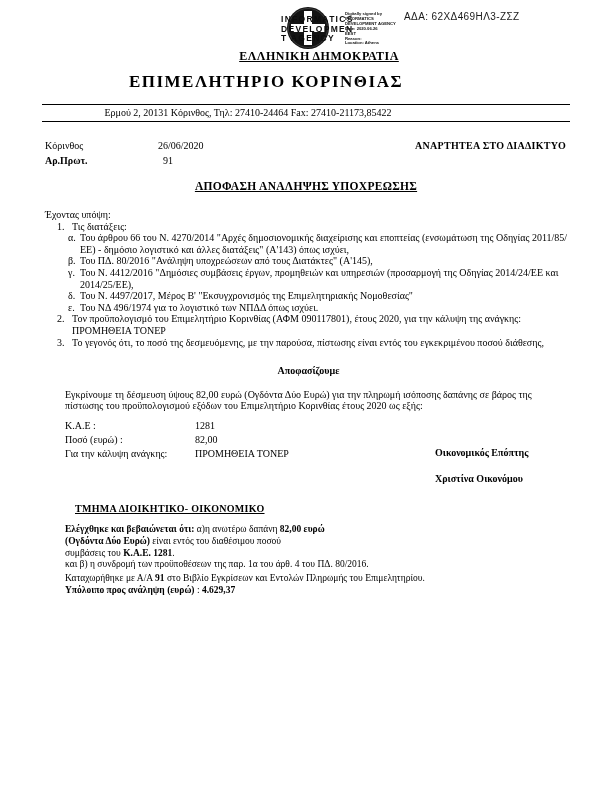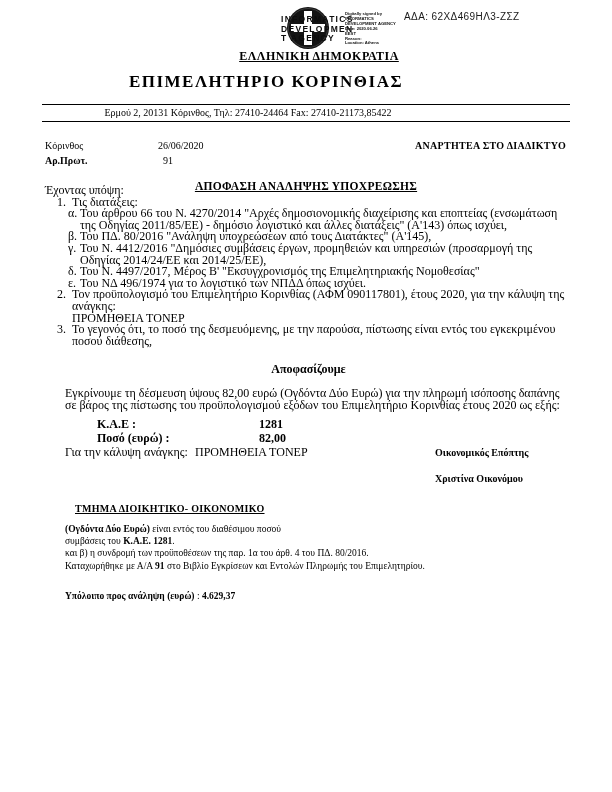--- a/index.html
+++ b/index.html
@@ -33,43 +33,43 @@
   .addr { position:absolute; top:107px; left:0; width:496px; text-align:center; font-size:10px; }
   
   .city  { position:absolute; top:140px; left:45px; font-size:10px; }
   .date  { position:absolute; top:140px; left:158px; font-size:10px; }
   .posted{ position:absolute; top:140px; right:46px; font-size:10px; font-weight:bold; letter-spacing:.3px; }
   .protl { position:absolute; top:155px; left:45px; font-size:10px; font-weight:bold; }
   .protn { position:absolute; top:155px; left:163px; font-size:10px; }
   .doc-title { position:absolute; top:180px; left:0; width:612px; text-align:center;
                font-weight:bold; font-size:11.5px; text-decoration:underline; letter-spacing:.3px; }
   
-  .body { position:absolute; top:185px; left:45px; width:527px; font-size:12px; line-height:11.6px; }
+  .body { position:absolute; top:209px; left:45px; width:527px; font-size:10px; line-height:11.6px; }
   .item { display:flex; }
   .item .num { flex:0 0 27px; padding-left:12px; }
   .item .txt { flex:1; }
   .sub { display:flex; padding-left:23px; }
   .sub .lbl { flex:0 0 12px; }
   .sub .txt { flex:1; }
   .decide { text-align:center; font-weight:bold; margin-top:17px; }
   .para { margin-top:12px; padding-left:20px; width:525px; }
   .fields { margin-top:8px; }
   .frow { display:flex; padding-left:20px; height:14px; }
   .frow .flab { flex:0 0 130px; }
-  .frow.bold .flab, .frow.bold .fval { font-weight:bold;margin-left:32px; }
+  .frow.bold .flab, .frow.bold .fval { font-weight:normal; }
   
   .sigblock { position:absolute; left:435px; width:148px; 
               font-weight:bold; font-size:10px; }
   .sig-title { top:447px; } .sig-name { top:473px; }
   
   .dept { position:absolute; top:503px; left:75px; font-weight:bold; font-size:10px;
           text-decoration:underline; letter-spacing:.3px;text-align:right; }
   .verify { position:absolute; top:524px; left:65px; width:512px; font-size:9.5px; line-height:11.8px; }
   .vline { min-height:11.8px; }
-  .vline.gap1 { margin-top:1.5px; } .vline.gap2 { margin-top:18px; }
+  .vline.gap1 { margin-top:1.5px; } .vline.gap2 { margin-top:1px; }
 </style>
 </head>
 <body>
 
 <div class="page">
 
   <div class="ada">ΑΔΑ: 62ΧΔ469ΗΛ3-ΖΣΖ</div>
 
   <div class="stamp">
     <div class="seal">
@@ -168,20 +168,21 @@
       </div>
     </div>
   </div>
 
   <div class="sigblock sig-title" style="position:absolute; top:447px;">Οικονομικός Επόπτης</div>
   <div class="sigblock sig-name" style="position:absolute; top:473px;">Χριστίνα Οικονόμου</div>
 
   <div class="dept">ΤΜΗΜΑ ΔΙΟΙΚΗΤΙΚΟ- ΟΙΚΟΝΟΜΙΚΟ</div>
 
   <div class="verify">
+    <div class="vline"><span style="font-weight: bold;">Ελέγχθηκε και βεβαιώνεται ότι: </span><span>α)η ανωτέρω δαπάνη </span><span style="font-weight: bold;">82,00 ευρώ</span></div>
     <div class="vline"><span style="font-weight: bold;">(Ογδόντα Δύο Ευρώ)</span><span> είναι εντός του διαθέσιμου ποσού</span></div>
     <div class="vline"><span>συμβάσεις του </span><span style="font-weight: bold;">Κ.Α.Ε. 1281</span><span>.</span></div>
     <div class="vline"><span>και β) η συνδρομή των προϋποθέσεων της παρ. 1α του άρθ. 4 του ΠΔ. 80/2016.</span></div>
     <div class="vline gap1"><span>Καταχωρήθηκε με Α/Α </span><span style="font-weight: bold;">91</span><span> στο Βιβλίο Εγκρίσεων  και Εντολών Πληρωμής του Επιμελητηρίου.</span></div>
     <div class="vline gap2"><span style="font-weight: bold;">Υπόλοιπο προς ανάληψη (ευρώ)</span><span> :  </span><span style="font-weight: bold;">4.629,37</span></div>
   </div>
 
 </div>
 
 </body></html>

